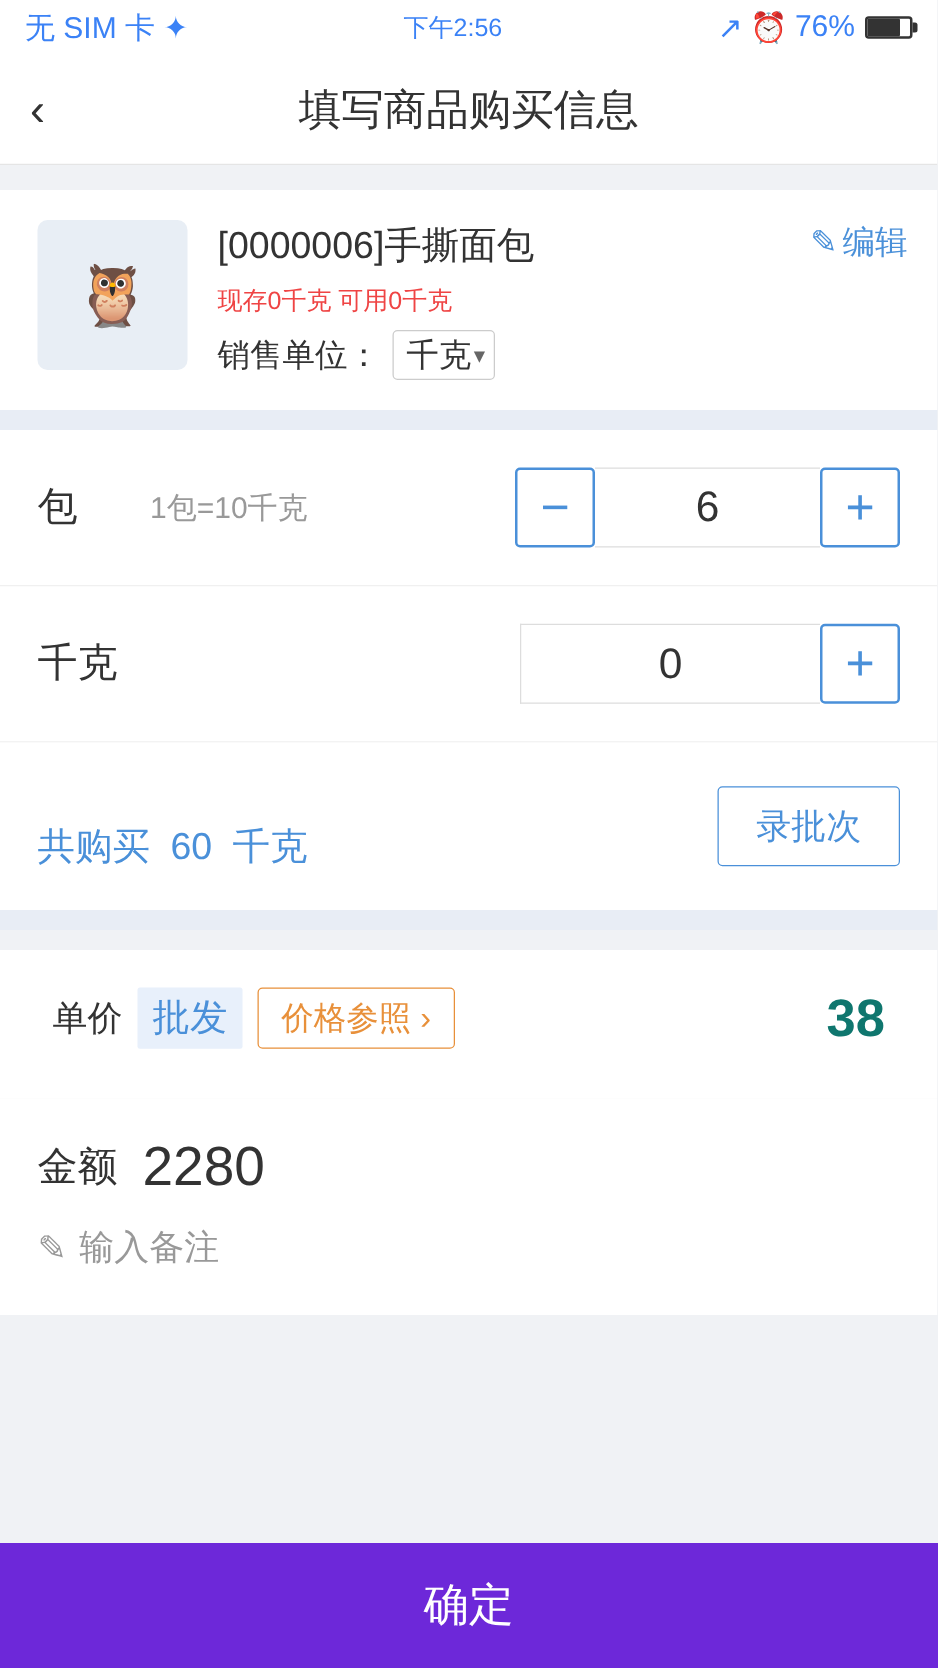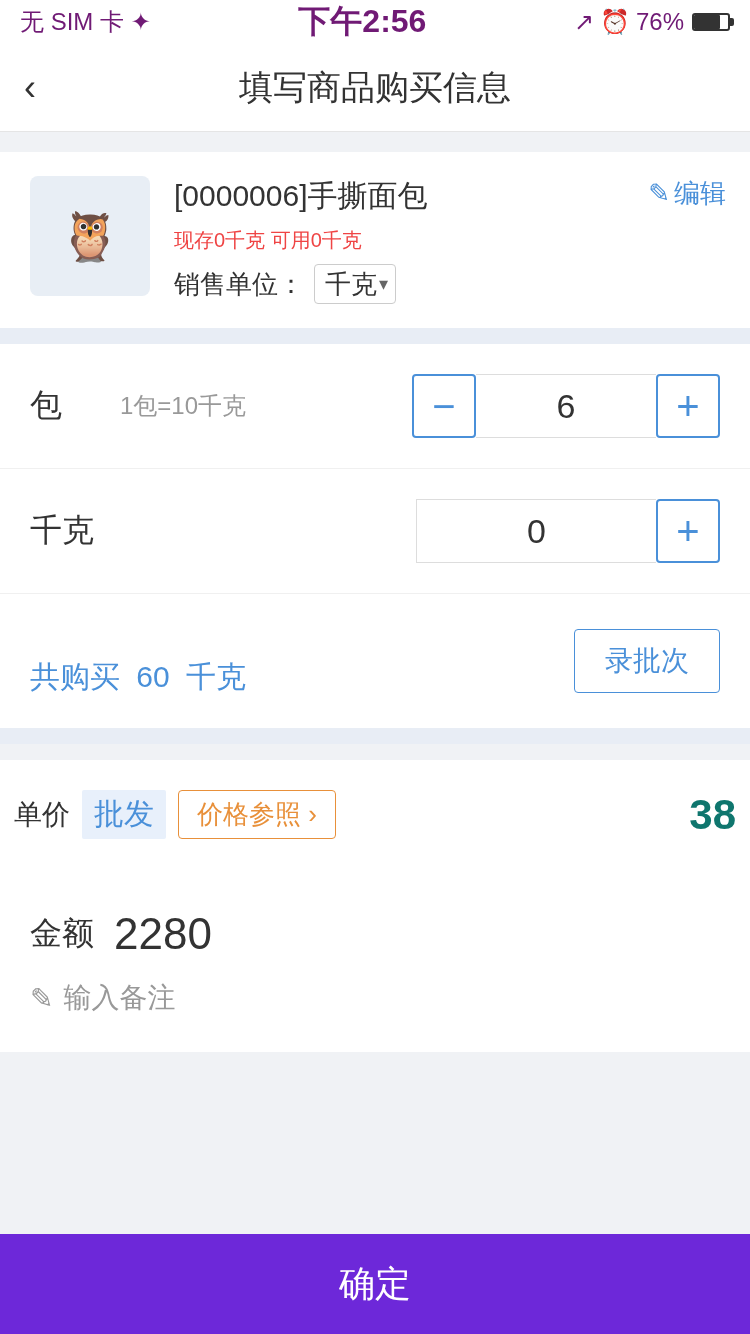--- a/index.html
+++ b/index.html
@@ -16,24 +16,24 @@
     
     .status-bar {
       width: 100%;
       height: 44px;
       background: #fff;
       display: flex;
       align-items: center;
       justify-content: space-between;
       padding: 0 20px;
       font-size: 24px;
-      color: #701a75;
+      color: #3b82f6;
     }
     .status-left { display: flex; align-items: center; gap: 8px; }
-    .status-center { font-size: 32px; font-weight: 700; }
+    .status-center { font-size: 20px; font-weight: 400; }
     .status-right { display: flex; align-items: center; gap: 6px; font-size: 24px; }
     .battery {
       display: inline-block;
       width: 38px;
       height: 18px;
       border: 2px solid #333;
       border-radius: 3px;
       position: relative;
       margin-left: 2px;
     }
@@ -248,21 +248,21 @@
       padding: 12px 30px;
       font-size: 28px;
       border-radius: 4px;
       cursor: pointer;
     }
 
     
     .price-section {
       background: #fff;
       margin-top: 16px;
-      padding: 30px 14px;
+      padding: 30px 42px;
     }
     .price-row {
       display: flex;
       align-items: center;
       margin-bottom: 10px;
     }
     .price-label {
       font-size: 28px;
       color: #333;
       margin-right: 12px;

